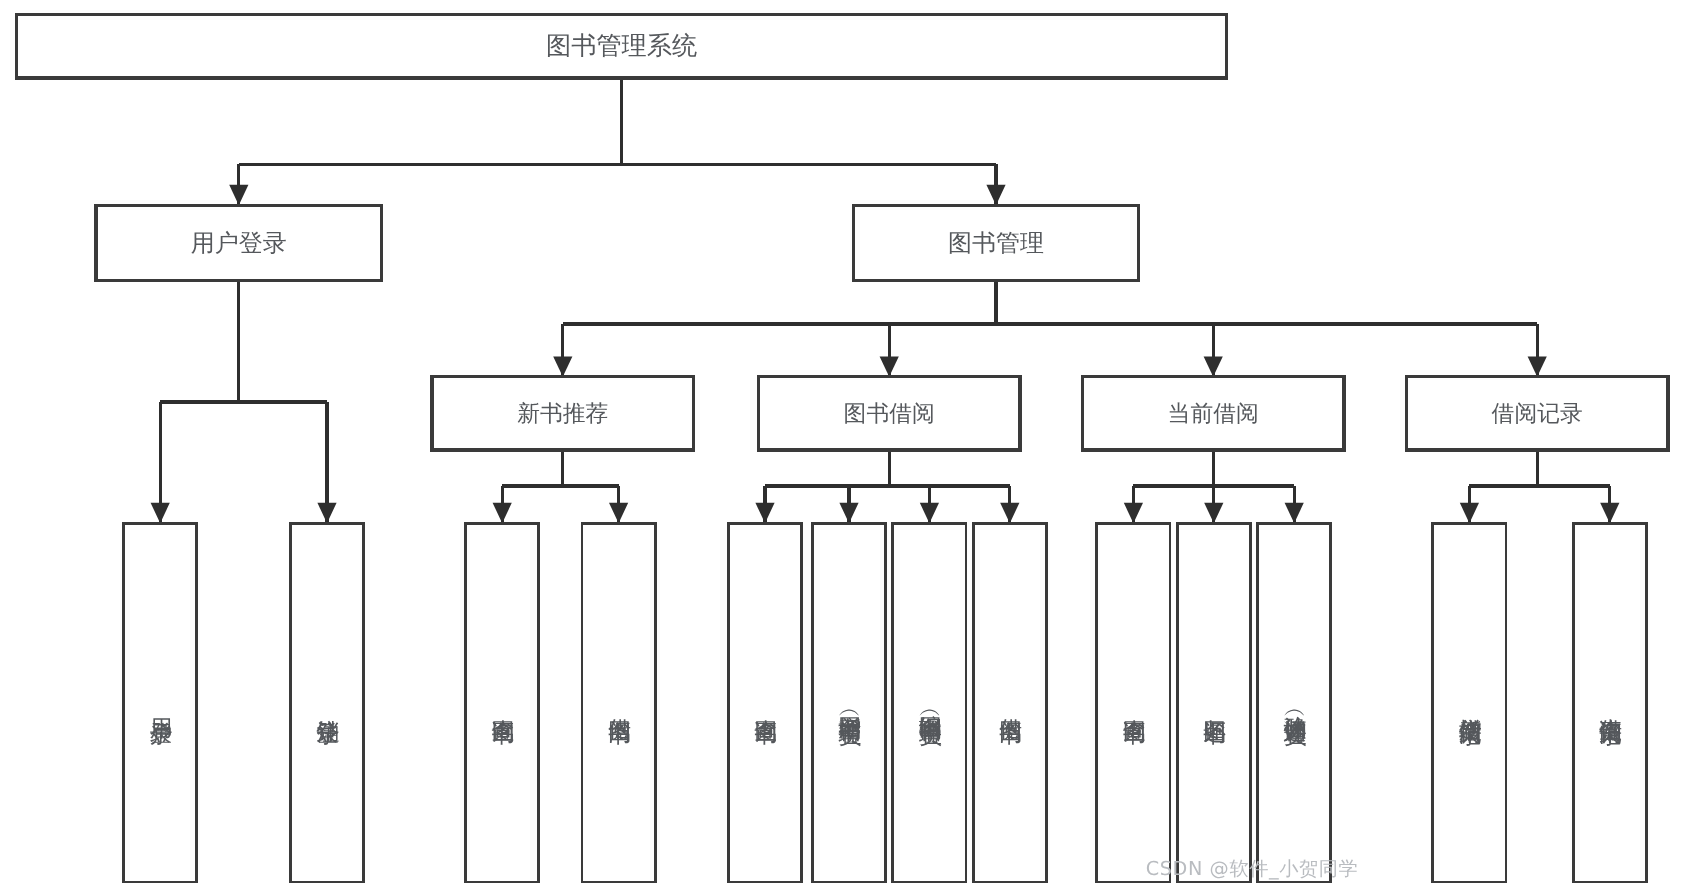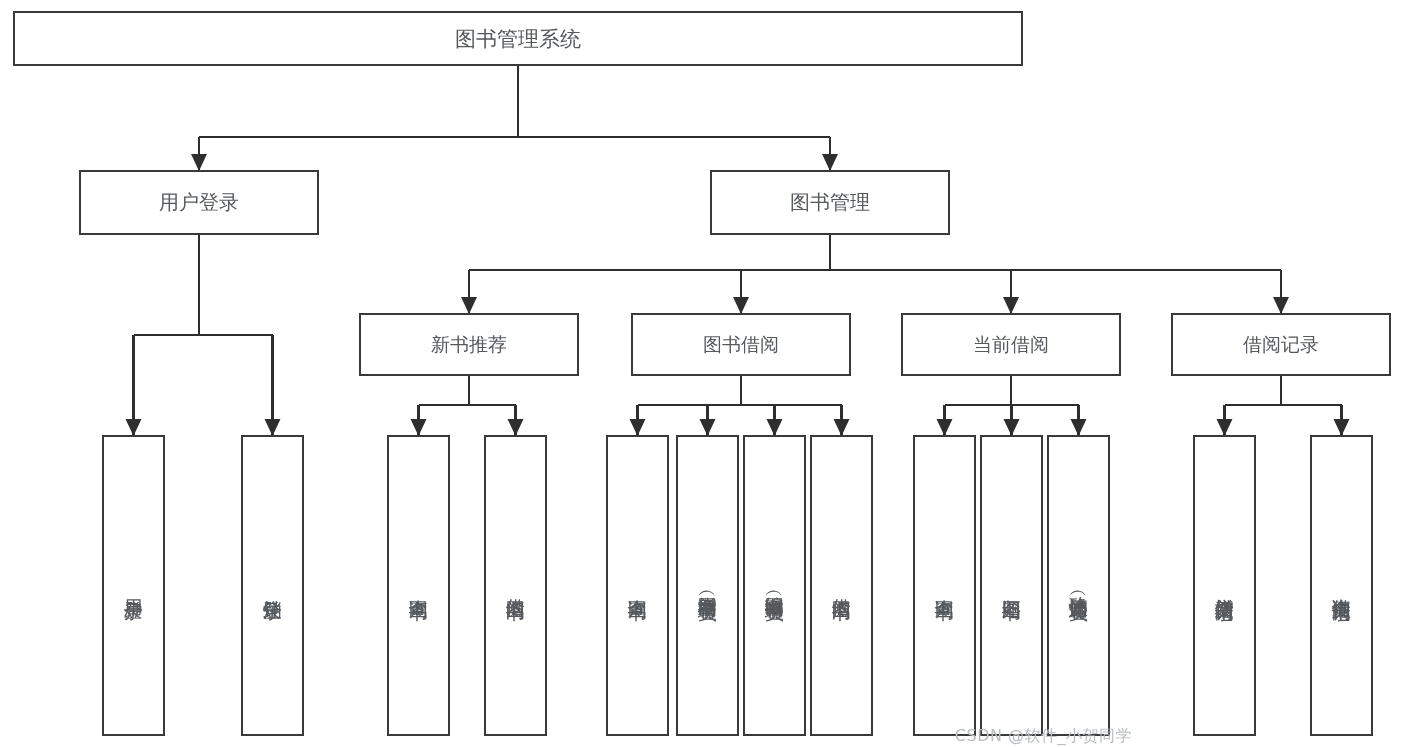--- a/index.html
+++ b/index.html
@@ -72,21 +72,21 @@
     line-height: 1.03;
     letter-spacing: 1px;
     color: #55585c;
     text-align: center;
     white-space: nowrap;
     pointer-events: auto;
   }
   .watermark {
     position: absolute;
     right: 10px;
-    bottom: 0;
+    bottom: 12px;
     font-family: "DejaVu Sans", "Liberation Sans", sans-serif;
     font-size: 16px;
     color: #b9bcc0;
     letter-spacing: 0.5px;
     user-select: none;
   }
 </style>
 </head>
 <body>
 

